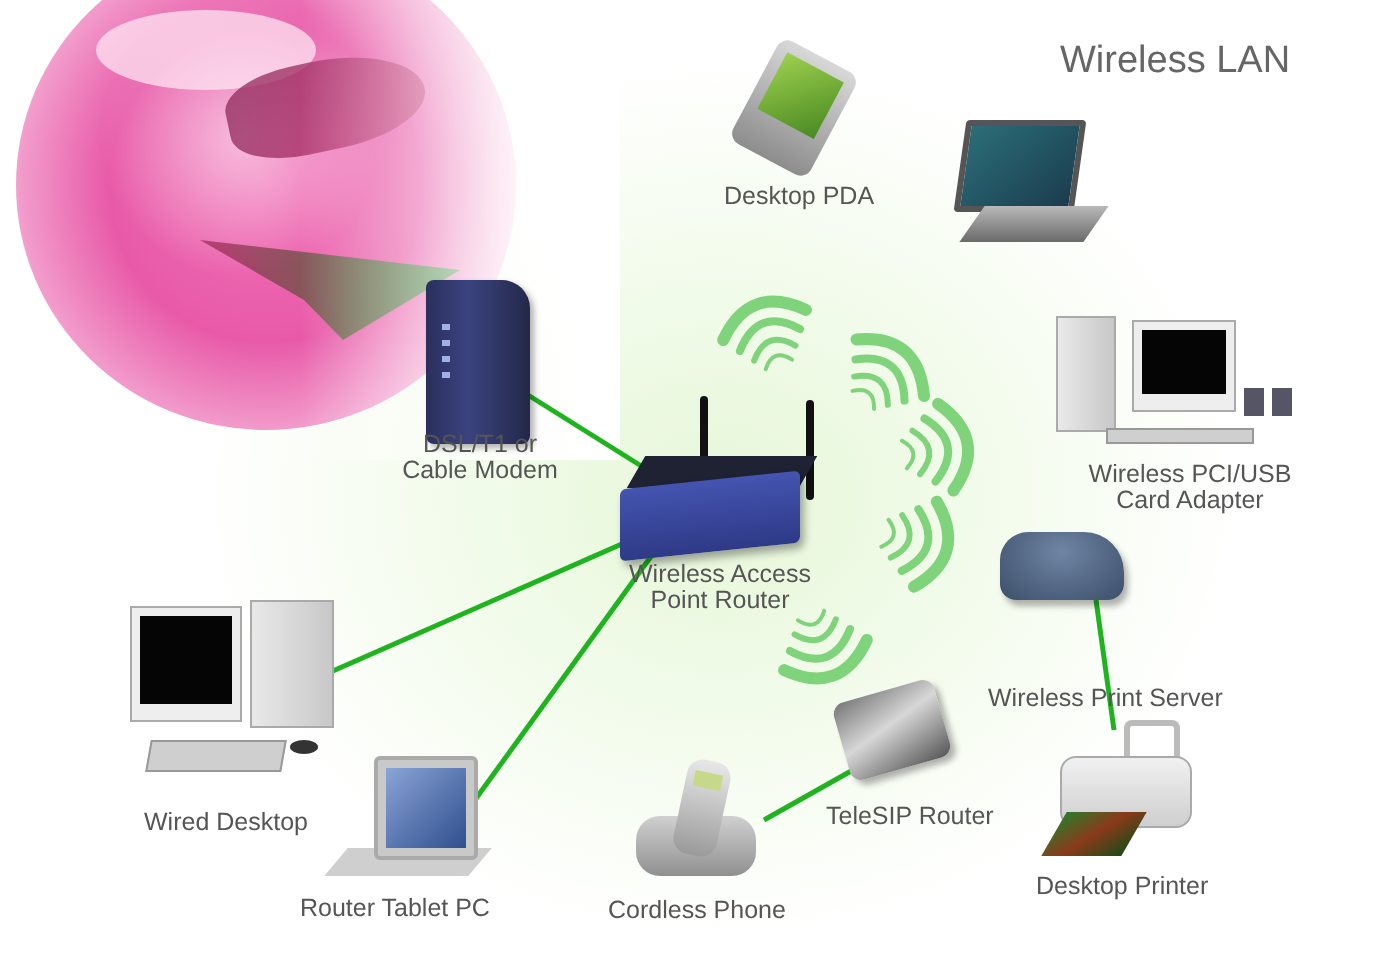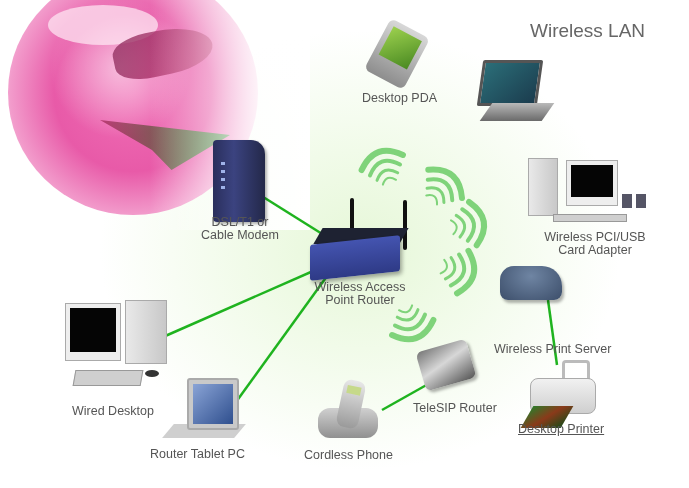--- a/index.html
+++ b/index.html
@@ -166,21 +166,21 @@
     <div>Wireless PCI/USB</div>
     <div>Card Adapter</div>
   </div>
 
   <div class="device pserver"></div>
   <div class="label" style="left:494px;top:315px;margin-top:28px;">Wireless Print Server</div>
 
   <div class="device printer-tray"></div>
   <div class="device printer"></div>
   <div class="device photo"></div>
-  <div class="label" style="left:518px;top:423px;text-decoration:underline;">Desktop Printer</div>
+  <div class="label" style="left:518px;top:437px;">Desktop Printer</div>
 
   <div class="device telesip"></div>
   <div class="label" style="left:413px;top:402px;">TeleSIP Router</div>
 
   <div class="device phone-base"></div>
   <div class="device phone-hand">
       <div class="scr"></div>
     </div>
   <div class="label" style="left:304px;top:449px;">Cordless Phone</div>
 

